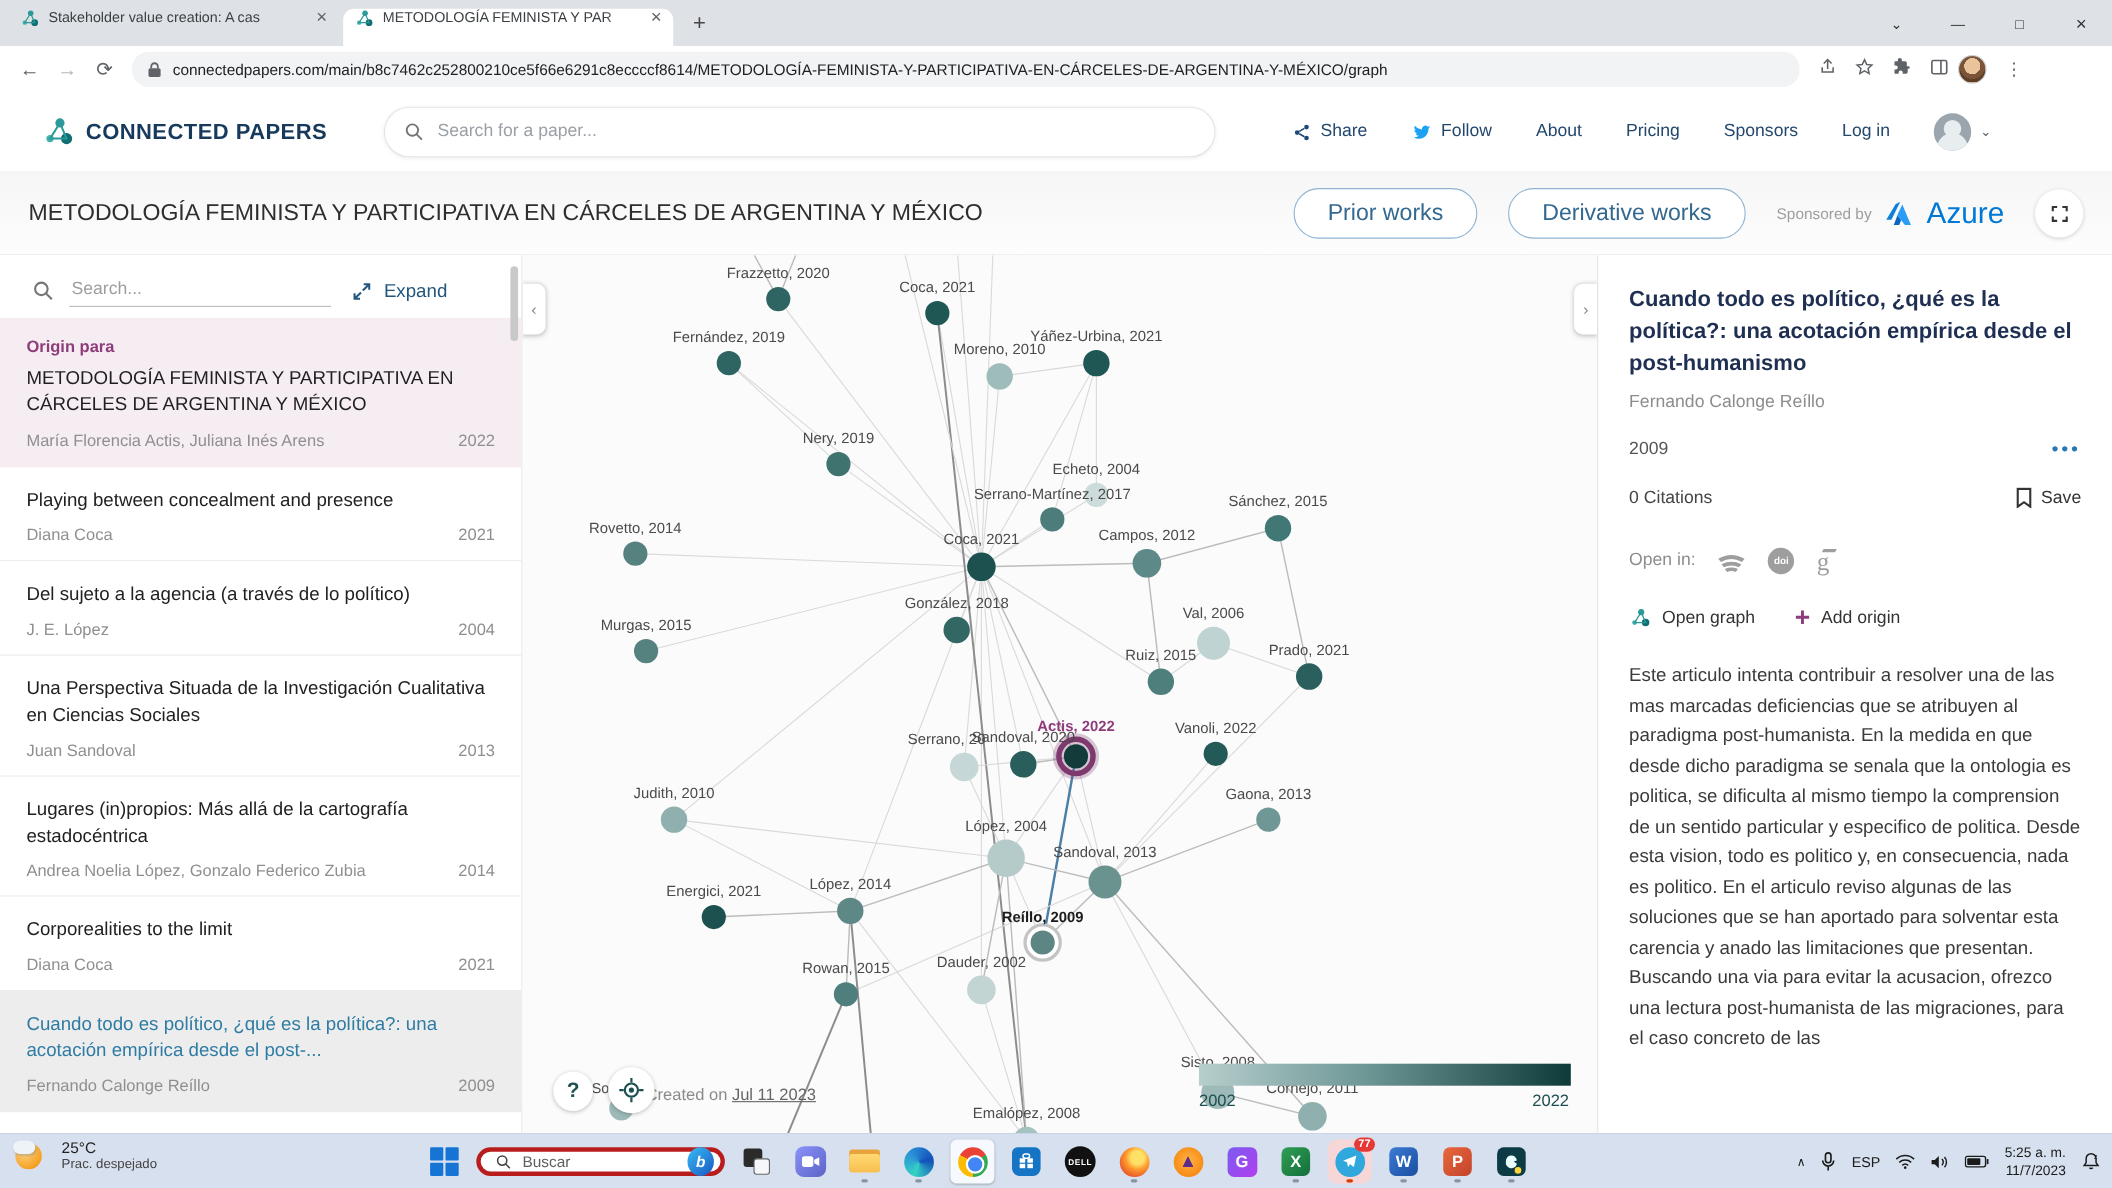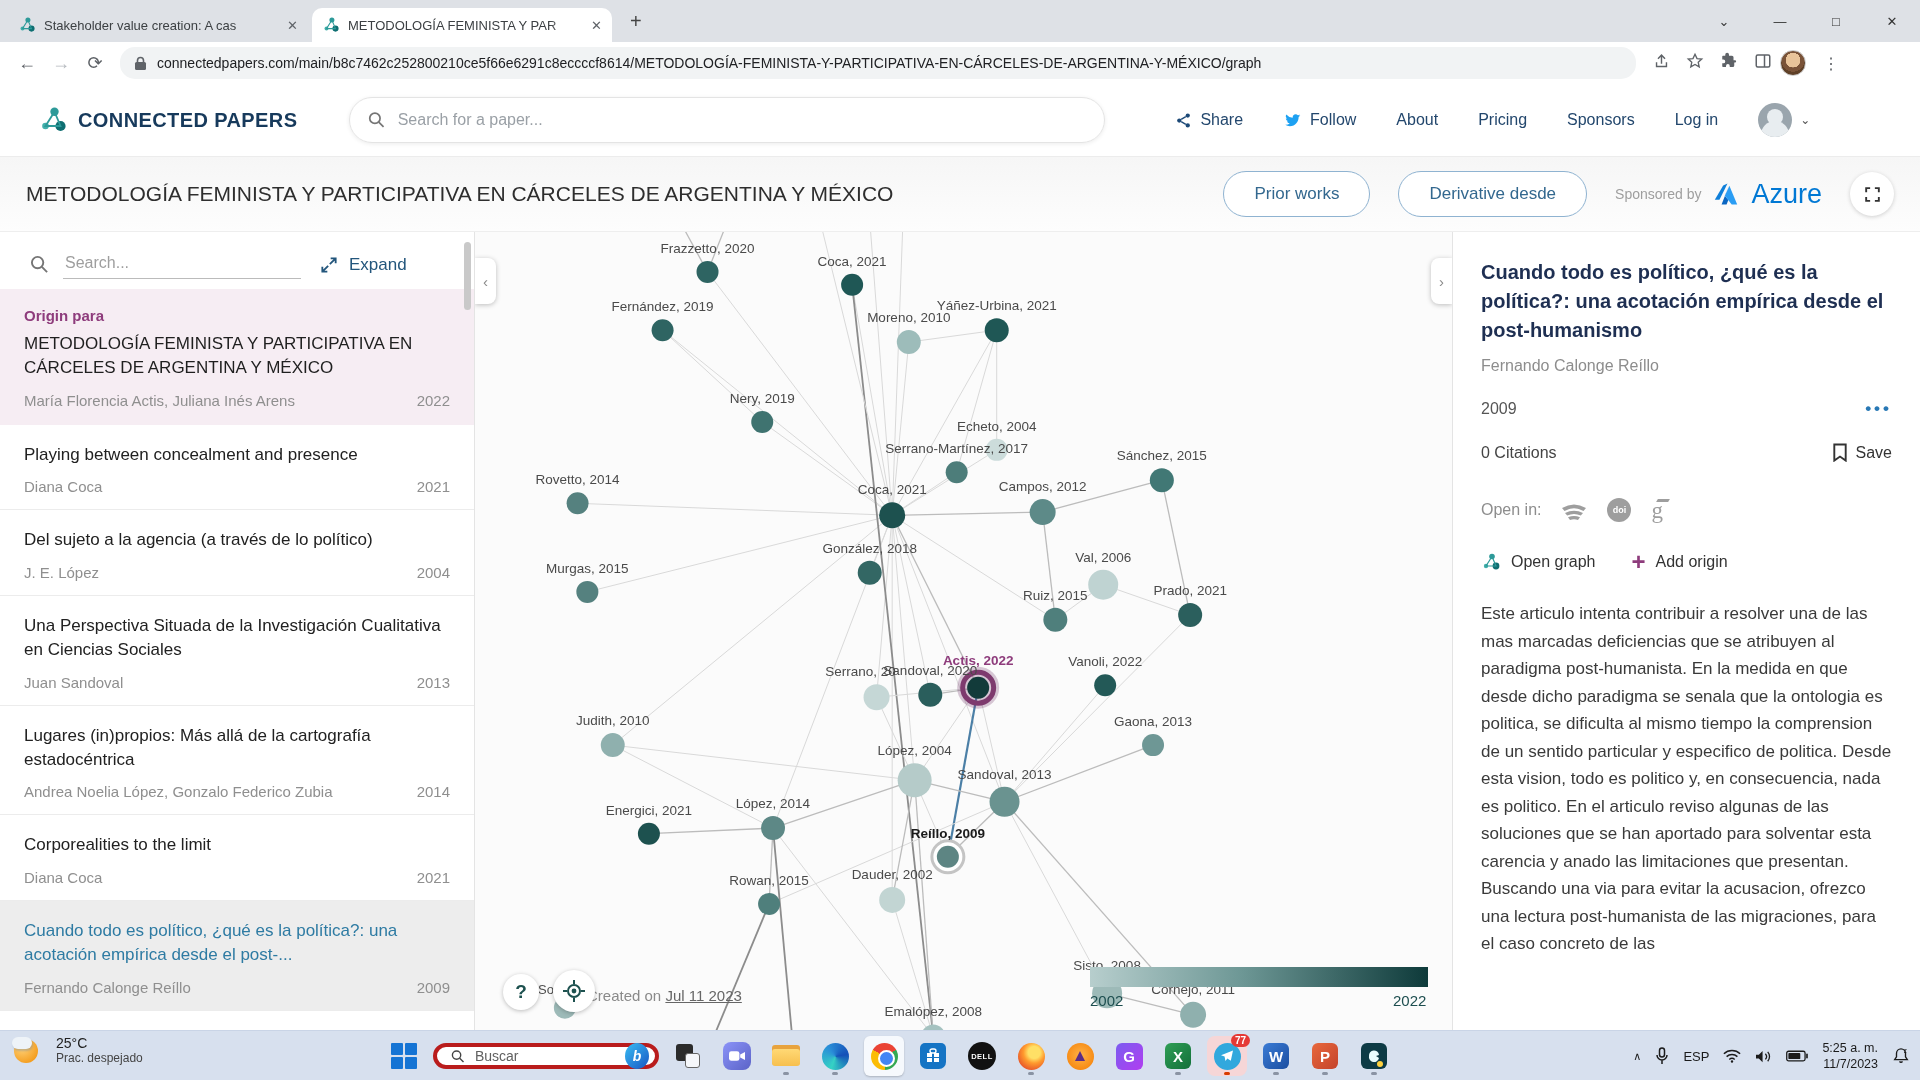--- a/index.html
+++ b/index.html
@@ -2,21 +2,21 @@
 <html><head>
 <meta charset="utf-8">
 <style>
   * { box-sizing: border-box; margin:0; padding:0; }
   html,body { width:1920px; height:1080px; overflow:hidden; }
   body { font-family:"Liberation Sans", sans-serif; background:#fff; position:relative; }
   .abs { position:absolute; }
 
   
   #tabbar { left:0; top:0; width:1920px; height:42px; background:#dee1e6; }
-  .tab { position:absolute; top:8px; height:34px; display:flex; align-items:center; padding:0 10px; width:300px; }
+  .tab { position:absolute; top:8px; height:34px; display:flex; padding:0 10px; width:300px; }
   .tab.active { background:#fff; border-radius:10px 10px 0 0; }
   .tab .favicon { width:18px; height:18px; margin-right:8px; flex:0 0 auto; }
   .tab .t-title { font-size:13px; color:#3c4043; white-space:nowrap; overflow:hidden; flex:1;
     -webkit-mask-image:linear-gradient(90deg,#000 85%,transparent); mask-image:linear-gradient(90deg,#000 85%,transparent); }
   .tab .t-close { font-size:13px; color:#5f6368; margin-left:6px; cursor:pointer; }
   .newtab { position:absolute; left:630px; top:10px; font-size:20px; color:#444; }
   .winctl { position:absolute; top:0; height:42px; width:56px; display:flex; align-items:center; justify-content:center; font-size:13px; color:#333; }
 
   
   #navbar { left:0; top:42px; width:1920px; height:42px; background:#fff; display:flex; align-items:center; padding:0 10px; }
@@ -35,21 +35,21 @@
   #hsearch input { border:none; outline:none; font-size:16px; color:#444; width:100%; margin-left:12px; font-family:inherit; }
   #hsearch input::placeholder { color:#9aa0a6; }
   .hnav { display:flex; align-items:center; margin-left:70px; gap:40px; }
   .hnav-item { font-size:16px; color:#23476d; display:flex; align-items:center; gap:8px; white-space:nowrap; }
   .avatar-hd { width:34px; height:34px; border-radius:50%; background:#9aa5ad; position:relative; overflow:hidden; }
   .avatar-hd:after { content:""; position:absolute; left:9px; top:6px; width:16px; height:16px; border-radius:50%; background:#e8edf0; box-shadow:0 18px 0 6px #e8edf0; }
 
   
   #titlebar { left:0; top:157px; width:1920px; height:75px; background:linear-gradient(#f6f6f6,#fdfdfd); display:flex; align-items:center; border-bottom:1px solid #eee; }
   #pagetitle { font-size:21px; color:#2e2e2e; margin-left:26px; white-space:nowrap; }
-  .pill { height:46px; border:1px solid #8fb3d1; border-radius:23px; color:#33688f; font-size:17px; display:flex; align-items:center; padding:0 30px; background:#fff; white-space:nowrap; }
+  .pill { height:46px; border:1px solid #8fb3d1; border-radius:23px; color:#33688f; font-size:21px; display:flex; align-items:center; padding:0 30px; background:#fff; white-space:nowrap; }
   #sponsor { display:flex; align-items:center; gap:8px; }
   #sponsoredby { color:#9e9e9e; font-size:14px; }
   #azure-name { color:#0078d4; font-size:27px; }
   #fsbtn { width:44px; height:44px; border-radius:50%; background:#fff; box-shadow:0 1px 4px rgba(0,0,0,.18); display:flex; align-items:center; justify-content:center; }
 
   
   #main { left:0; top:232px; width:1920px; height:798px; }
   #sidebar { left:0; top:0; width:475px; height:798px; background:#fff; border-right:1px solid #e4e4e4; overflow:hidden; }
   #graph { left:475px; top:0; width:977px; height:798px; background:#fbfbfb; overflow:hidden; }
   #detail { left:1452px; top:0; width:468px; height:798px; background:#fff; border-left:1px solid #e4e4e4; padding:26px 28px; overflow:hidden; }
@@ -229,21 +229,21 @@
       <div class="avatar-hd"></div>
       <span style="font-size:12px;color:#555">⌄</span>
     </div>
   </div>
 </div>
 
 <div id="titlebar" class="abs">
   <div id="pagetitle">METODOLOGÍA FEMINISTA Y PARTICIPATIVA EN CÁRCELES DE ARGENTINA Y MÉXICO</div>
   <div style="margin-left:auto;display:flex;align-items:center;gap:28px;margin-right:26px">
     <div class="pill">Prior works</div>
-    <div class="pill">Derivative desde</div>
+    <div class="pill">Derivative works</div>
     <div id="sponsor">
       <span id="sponsoredby">Sponsored by</span>
       <svg width="34" height="28" viewBox="0 0 24 24">
           <path fill="#0f7fd9" d="M13.3 3 6.4 16.9l-4 .1L9.6 4.8z"></path>
           <path fill="#0a66c2" d="M14.2 5.5 8.2 21h4.3l1.5-3.9-3-3.6z"></path>
           <path fill="#2a9df4" d="M14.9 5 21.6 21h-4.7L11 13.5z"></path>
         </svg>
       <span id="azure-name">Azure</span>
     </div>
     <div id="fsbtn">

